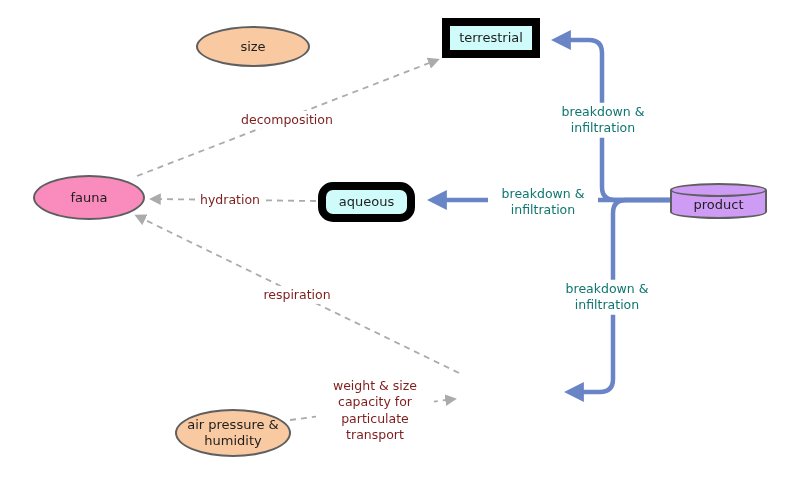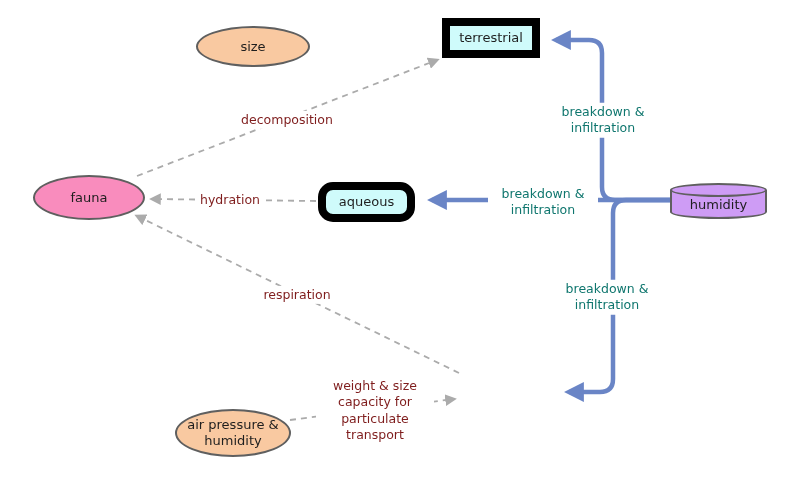--- a/index.html
+++ b/index.html
@@ -101,16 +101,16 @@
 
   <div class="node rect" style="left:318px; top:182px; width:97px; height:40px;border-radius:15px;">
     <span>aqueous</span>
   </div>
 
 
   <div class="cyl" style="left:670px; top:183px; width:97px; height:36px;">
     <div class="cyl-bottom"></div>
     <div class="cyl-body"></div>
     <div class="cyl-top"></div>
-    <div class="cyl-label">humidity</div>
+    <div class="cyl-label">product</div>
   </div>
 
 </div>
 
 </body></html>

